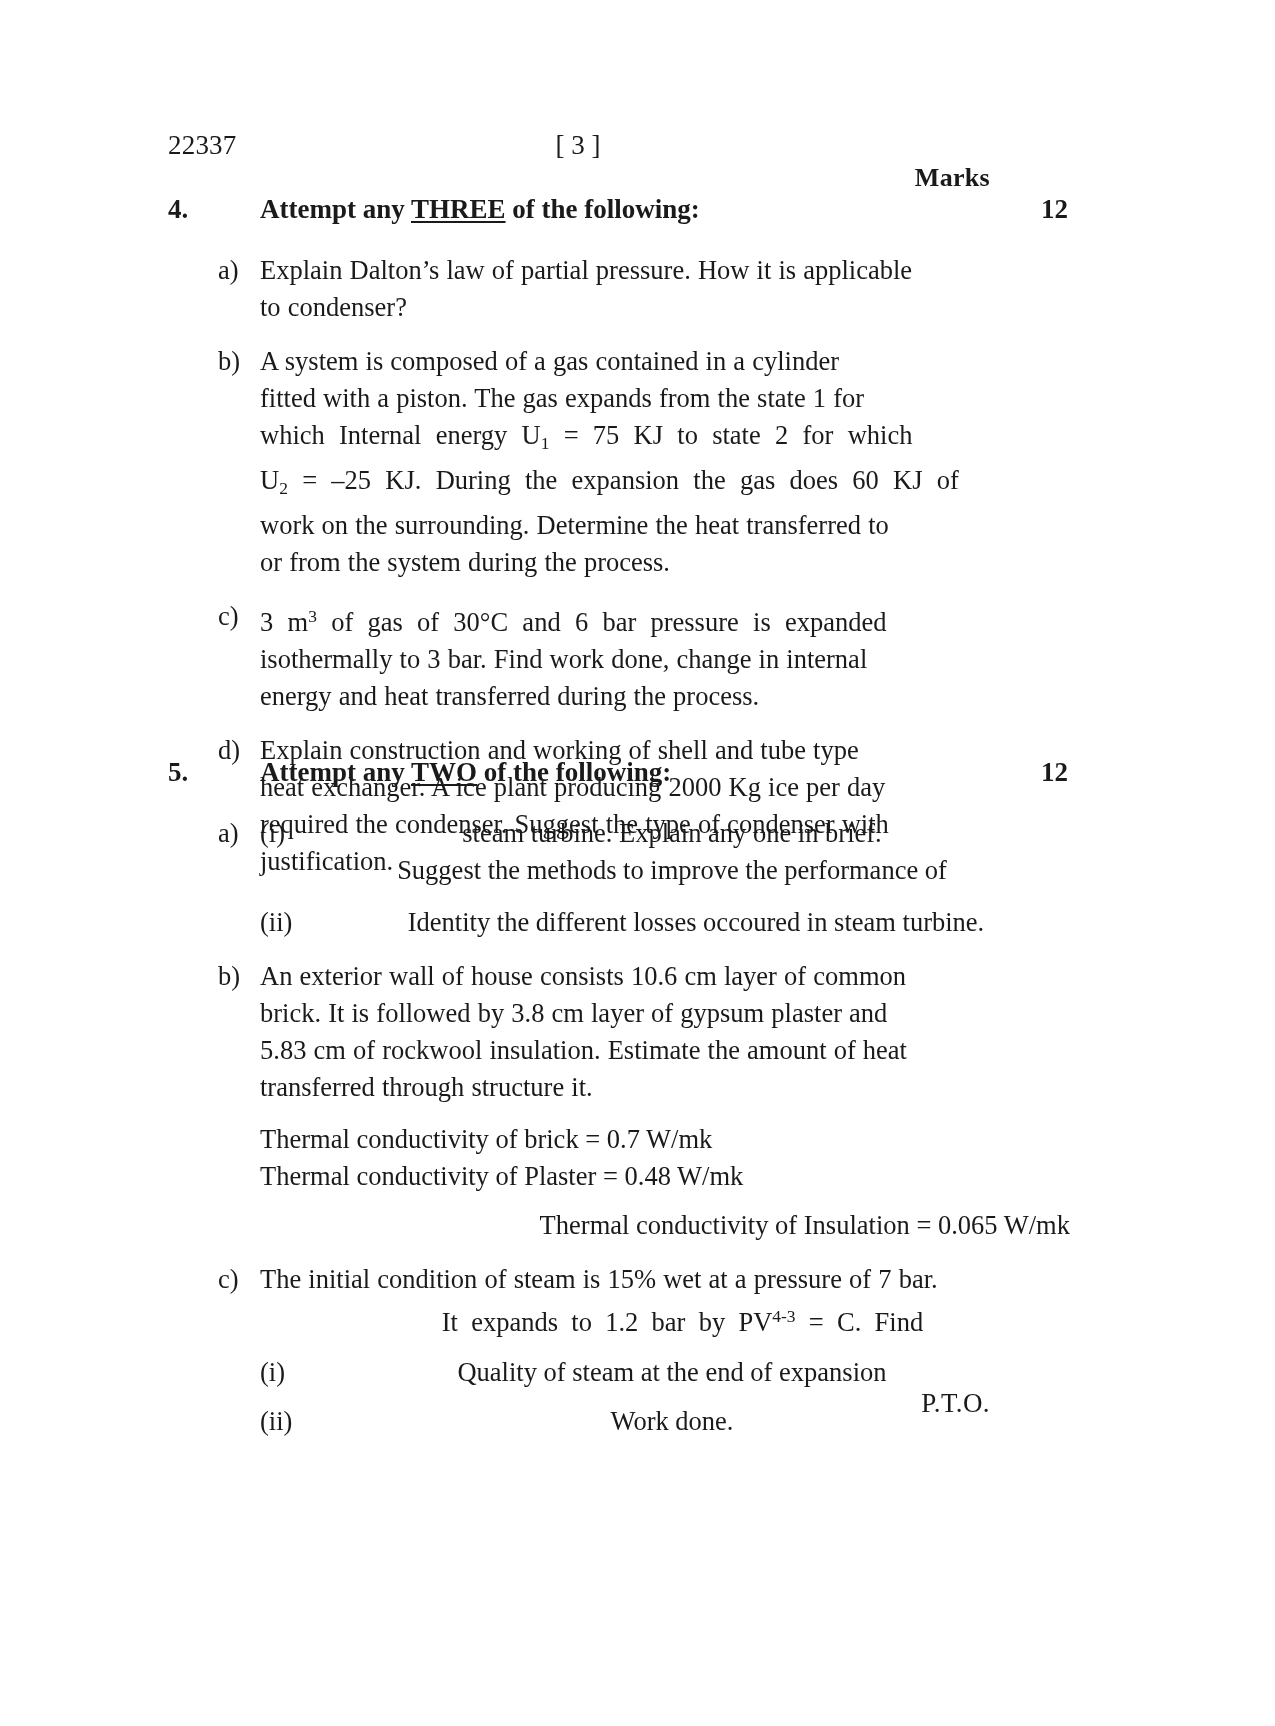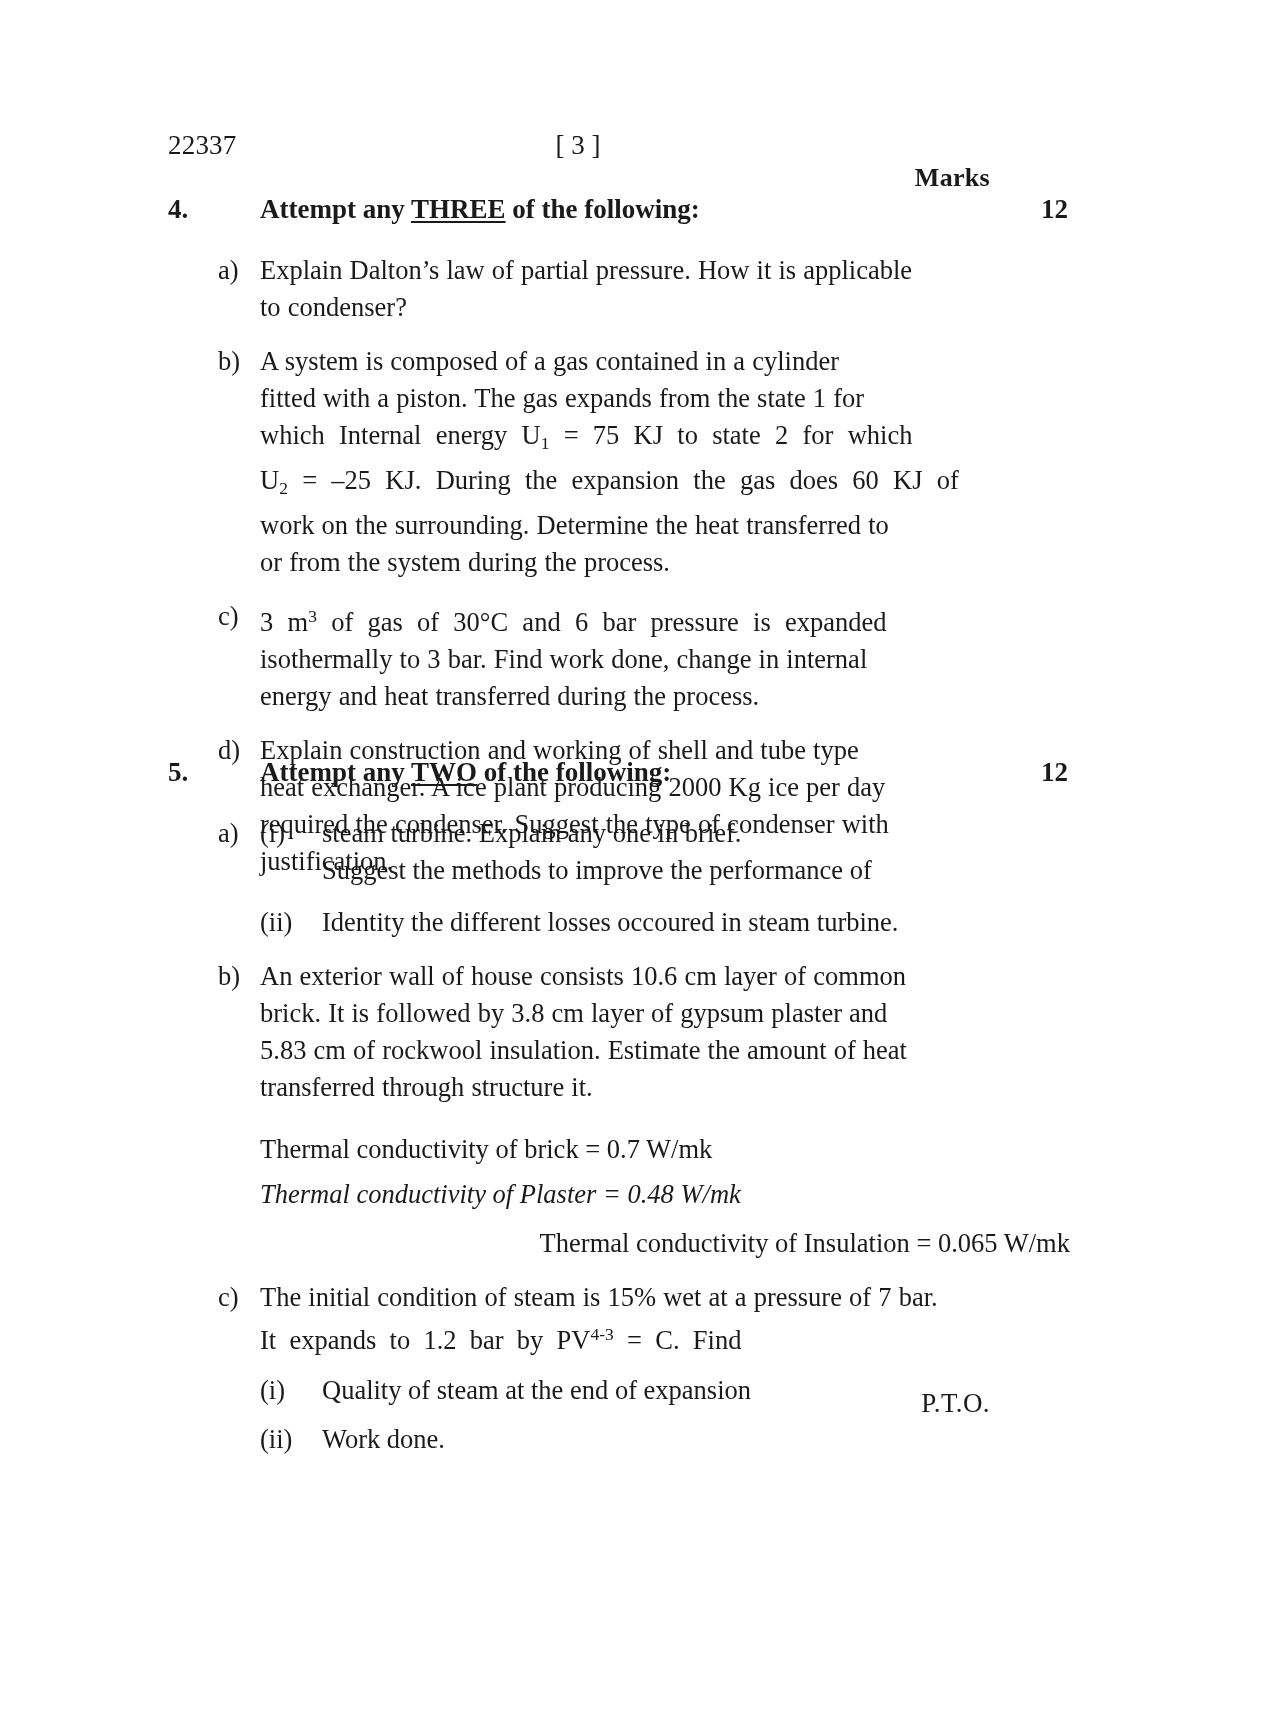--- a/index.html
+++ b/index.html
@@ -109,21 +109,21 @@
     text-align: justify;
     text-align-last: left;
     -webkit-hyphens: none;
     hyphens: none;
     word-spacing: 0.5px;
   }
   .para.last {
     text-align-last: left;
   }
   .plain {
-    text-align: left;
+    text-align: center;
   }
 
   
   .subitem {
     position: relative;
     padding-left: 62px;
     width: 700px;
     font-size: 26.5px;
     line-height: 37px;
   }
@@ -235,22 +235,22 @@
         <div class="plain">Identity  the  different  losses  occoured  in  steam  turbine.</div>
       </div>
     </div>
 
     <div class="item" style="margin-top:17px;">
       <span class="marker">b)</span>
       <div class="para">An  exterior  wall  of  house  consists  10.6  cm  layer  of  common</div>
       <div class="para">brick.  It  is  followed  by  3.8  cm  layer  of  gypsum  plaster  and</div>
       <div class="para">5.83  cm  of  rockwool  insulation.  Estimate  the  amount  of  heat</div>
       <div class="para last plain">transferred  through  structure  it.</div>
-      <div class="line" style="margin-top:25px;">Thermal  conductivity  of  brick  =  0.7  W/mk</div>
-      <div class="line" style="margin-top:8px;font-style:italic;">Thermal  conductivity  of  Plaster  =  0.48  W/mk</div>
+      <div class="line" style="margin-top:15px;">Thermal  conductivity  of  brick  =  0.7  W/mk</div>
+      <div class="line" style="margin-top:0;">Thermal  conductivity  of  Plaster  =  0.48  W/mk</div>
       <div class="line" style="margin-top:12px;text-align:right;">Thermal  conductivity  of  Insulation  =  0.065  W/mk</div>
     </div>
 
     <div class="item" style="margin-top:17px;width:845px;">
       <span class="marker">c)</span>
       <div class="para">The  initial  condition  of  steam  is  15%  wet  at  a  pressure  of  7  bar.</div>
       <div class="plain">It&nbsp; expands&nbsp; to&nbsp; 1.2&nbsp; bar&nbsp; by&nbsp; PV<sup>4-3</sup>&nbsp; =&nbsp; C.&nbsp; Find</div>
 
       <div class="subitem" style="margin-top:13px;padding-left:62px;">
         <span class="marker">(i)</span>

